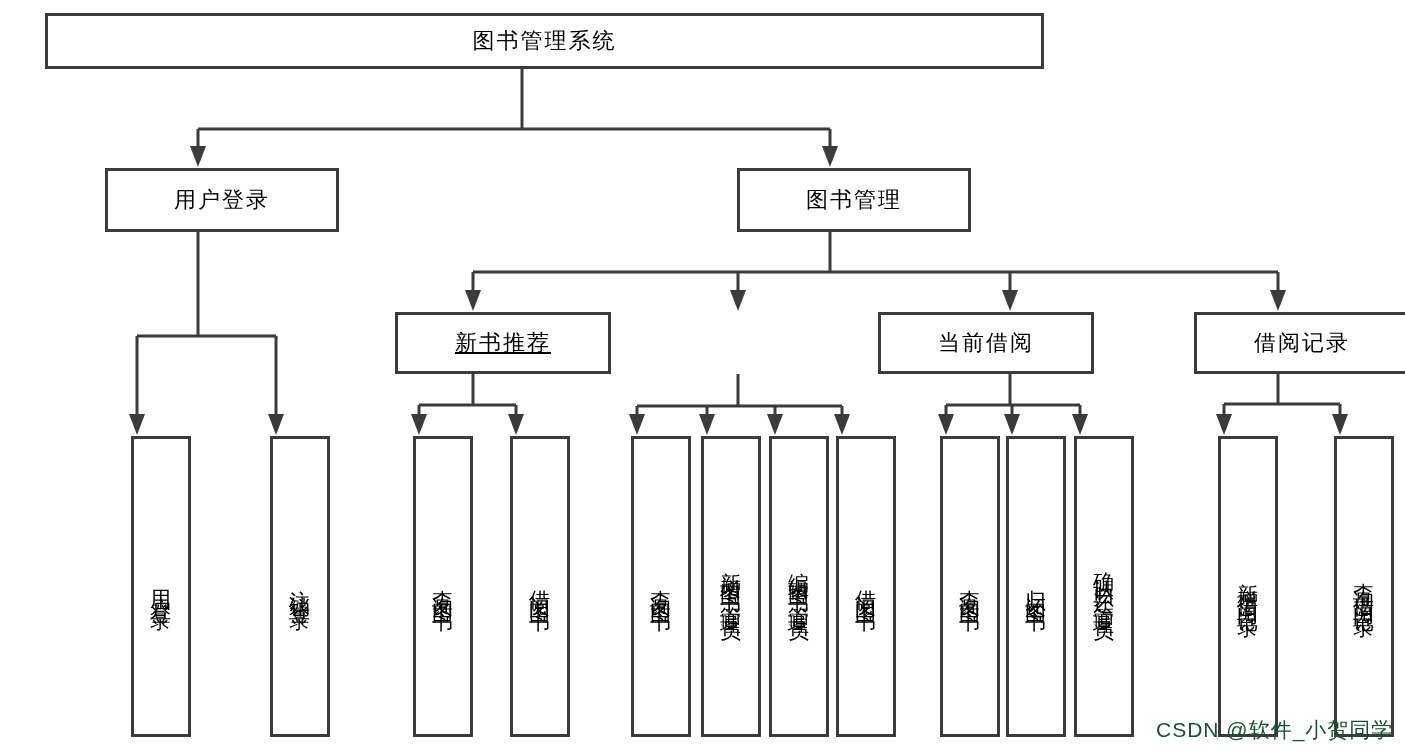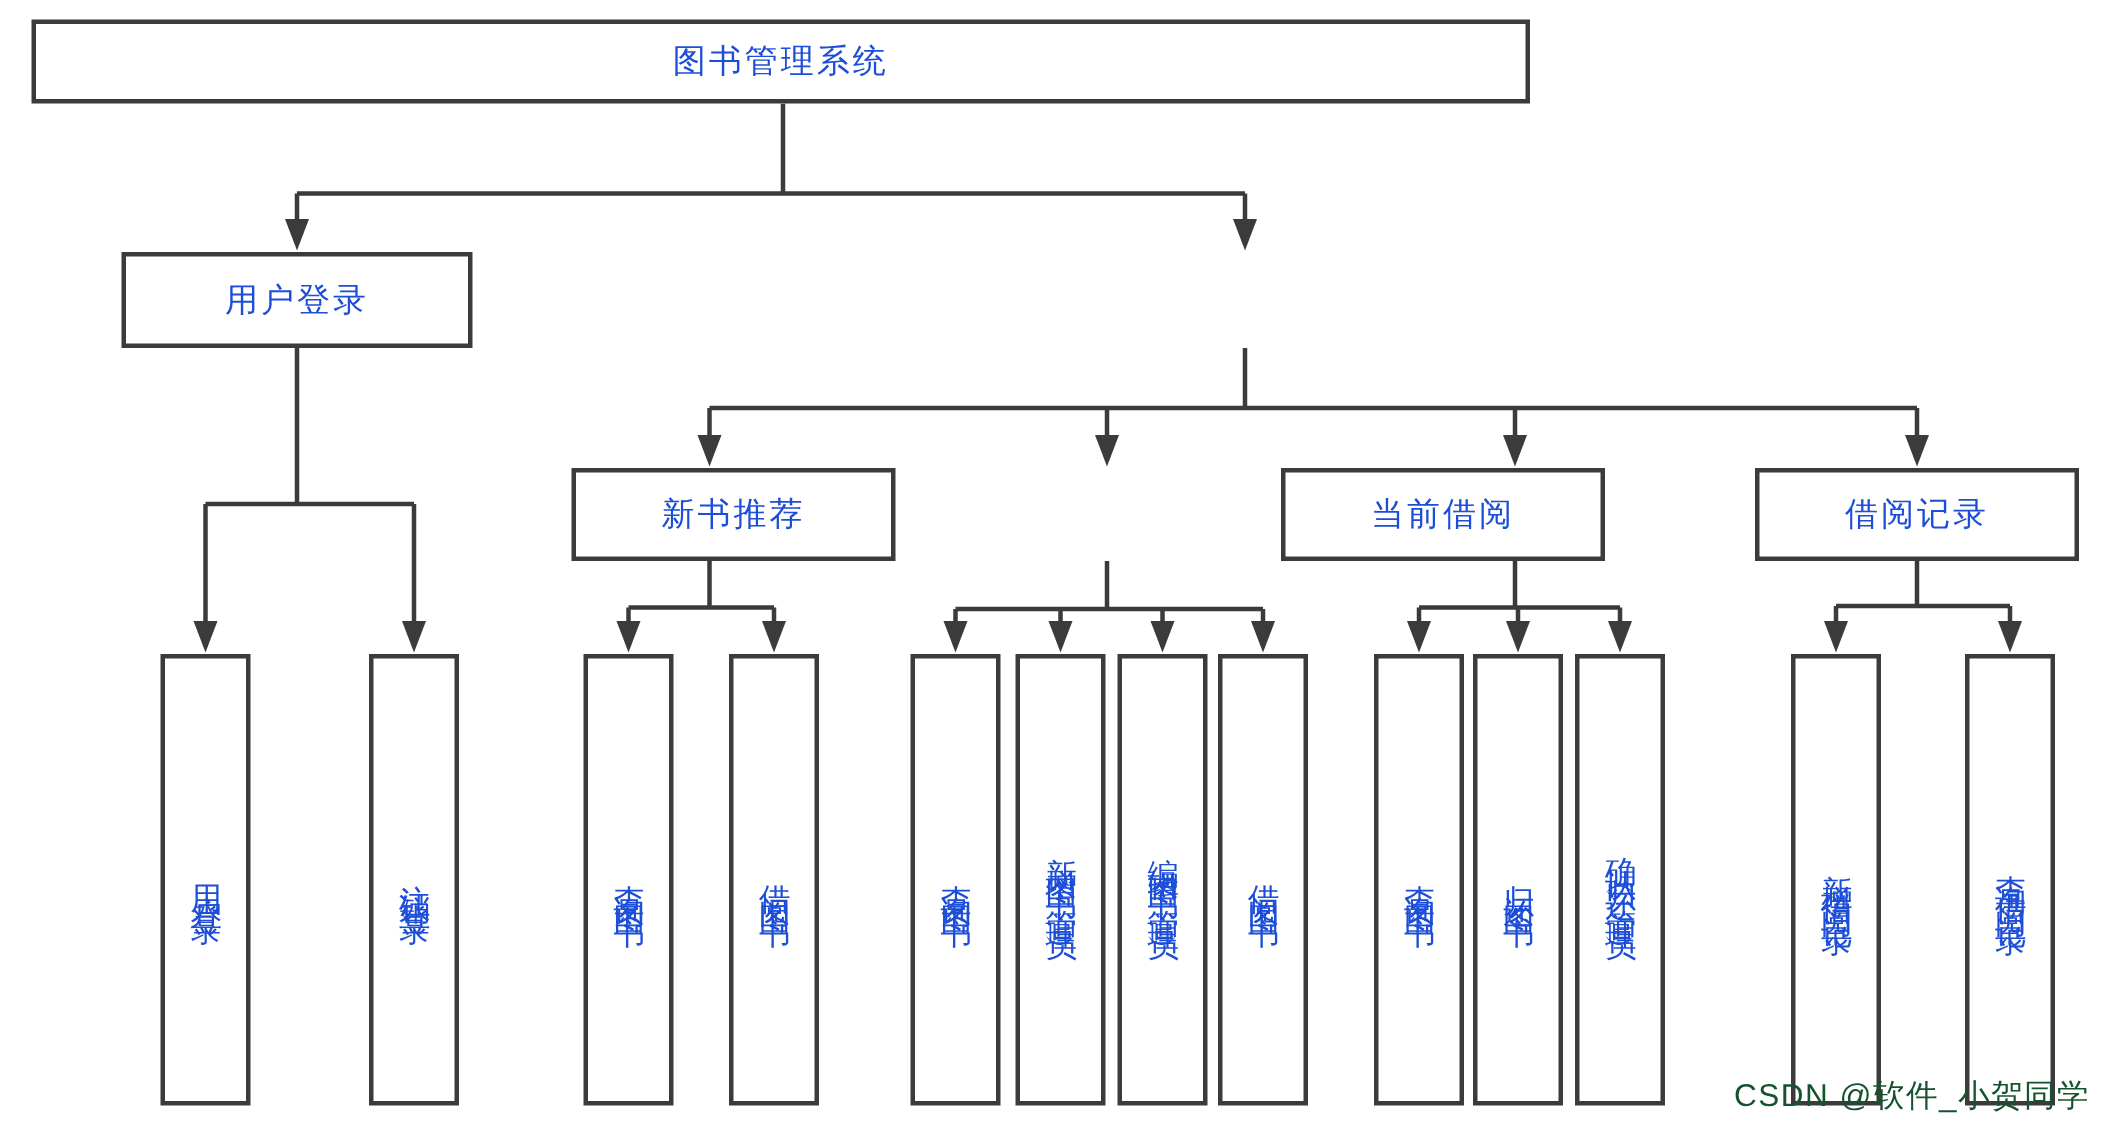--- a/index.html
+++ b/index.html
@@ -24,22 +24,23 @@
   }
   #wires polygon { fill: #3b3b3b; stroke: none; }
   .node {
     position: absolute;
     box-sizing: border-box;
     background: #ffffff;
     border: 3px solid #3b3b3b;
     display: flex;
     align-items: center;
     justify-content: center;
-    color: #1d4ed8;
+    color: #000000;
     z-index: 1;
+    margin-left: 24px;
   }
   .node.h {
     font-size: 22px;
     letter-spacing: 2px;
     white-space: nowrap;
   }
   .node.root  { left: 21px;  top: 13px;  width: 999px; height: 56px; }
   .node.lvl2  { top: 168px; width: 234px; height: 64px; }
   .node.lvl3  { top: 312px; width: 216px; height: 62px; }
   .node.leaf {
@@ -47,21 +48,21 @@
     width: 60px;
     height: 301px;
     writing-mode: vertical-rl;
     text-orientation: mixed;
     font-size: 21px;
     letter-spacing: 7px;
     line-height: 1;
   }
   .pos-user-login   { left: 81px;  }
   .pos-book-mgmt    { left: 713px; }
-  .pos-new-book-rec { left: 381px; }
+  .pos-new-book-rec { left: 371px; text-decoration: underline; }
   .pos-book-borrow  { left: 630px; }
   .pos-cur-borrow   { left: 854px; text-align: center; }
   .pos-borrow-rec   { left: 1170px; font-family: Liberation Mono, monospace;}
   .pos-leaf-1  { left: 107px;  }
   .pos-leaf-2  { left: 246px;  }
   .pos-leaf-3  { left: 389px;  }
   .pos-leaf-4  { left: 486px;  }
   .pos-leaf-5  { left: 607px;  }
   .pos-leaf-6  { left: 677px;  }
   .pos-leaf-7  { left: 745px;  }
@@ -159,20 +160,21 @@
       <line x1="1224" y1="404" x2="1224" y2="418"></line>
       <polygon points="1216,414 1232,414 1224,435"></polygon>
       <line x1="1340" y1="404" x2="1340" y2="418"></line>
       <polygon points="1332,414 1348,414 1340,435"></polygon>
     </g>
   </svg>
 
   <div class="node h root">图书管理系统</div>
 
   <div class="node h lvl2 pos-user-login">用户登录</div>
+  <div class="node h lvl2 pos-book-mgmt">图书管理</div>
 
   <div class="node h lvl3 pos-new-book-rec">新书推荐</div>
   <div class="node h lvl3 pos-cur-borrow">当前借阅</div>
   <div class="node h lvl3 pos-borrow-rec">借阅记录</div>
 
   <div class="node leaf pos-leaf-1">用户登录</div>
   <div class="node leaf pos-leaf-2">注销登录</div>
 
   <div class="node leaf pos-leaf-3">查询图书</div>
   <div class="node leaf pos-leaf-4">借阅图书</div>

